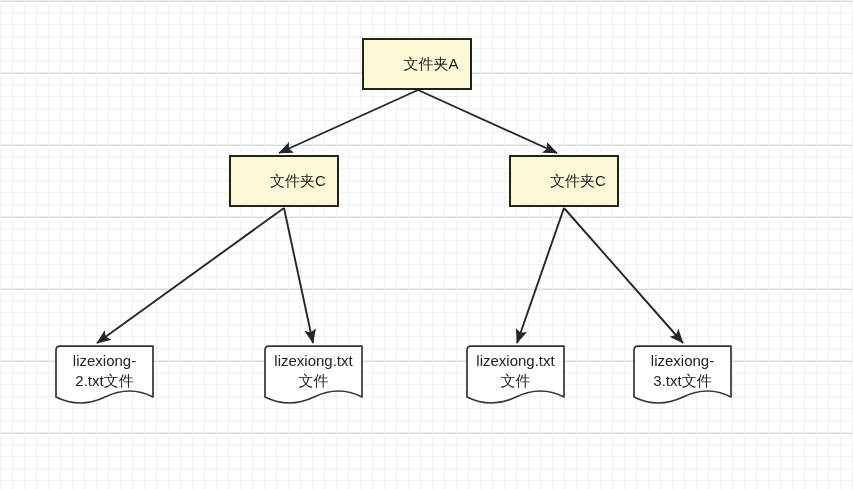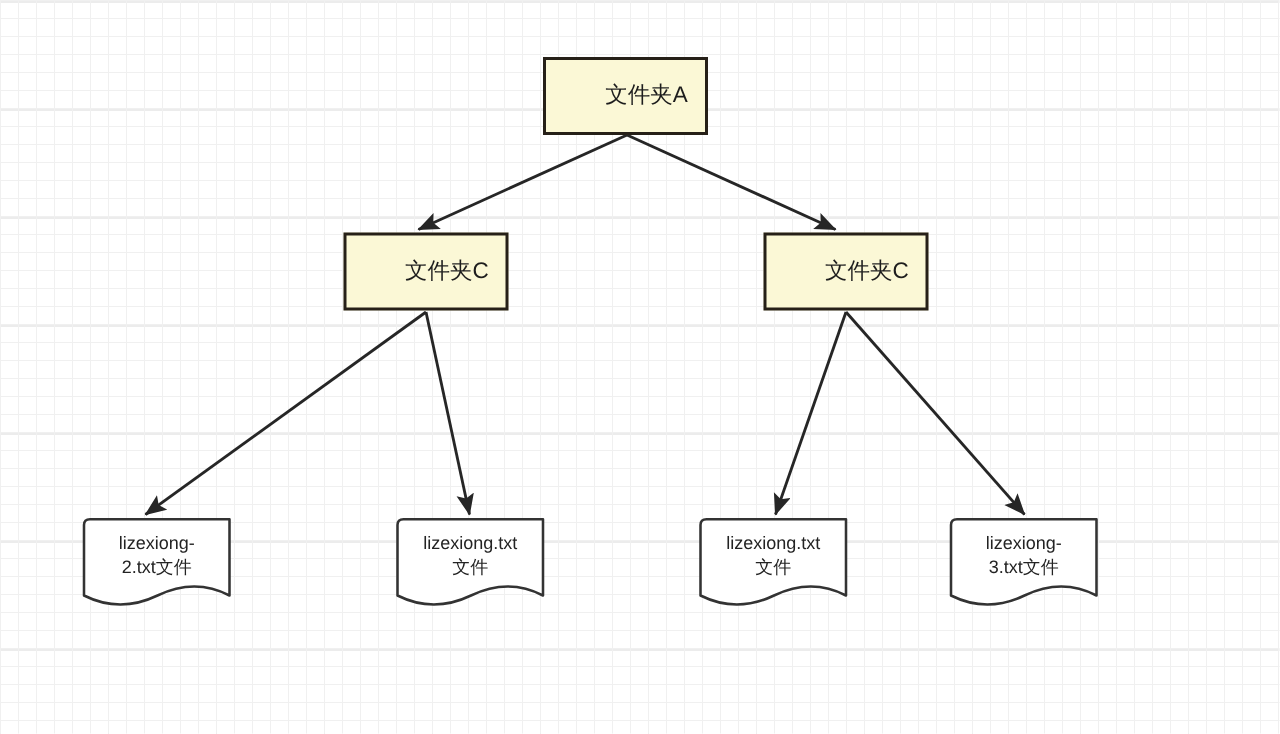--- a/index.html
+++ b/index.html
@@ -49,21 +49,21 @@
   .folder-node {
     background: #fbf8d6;
     border: 2px solid #262018;
     color: #1d1d1d;
     font-size: 15px;
     line-height: 1.25;
     padding-left: 28px;
   }
   .doc-node {
     color: #232323;
-    font-size: 12px;
+    font-size: 15px;
     line-height: 1.3;
   }
   .doc-shape {
     position: absolute;
     left: 0;
     top: 0;
     width: 100%;
     height: 100%;
   }
   .doc-label {

